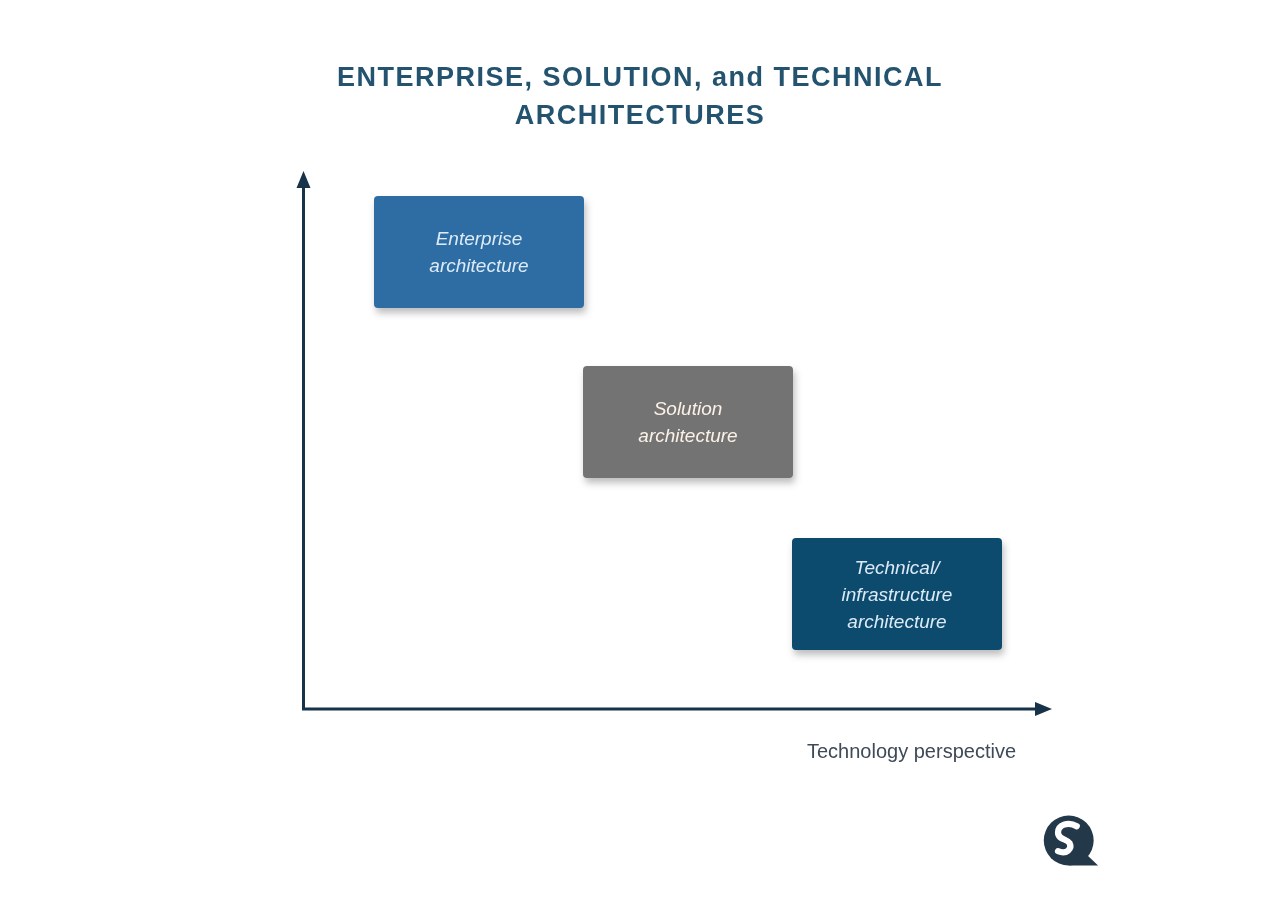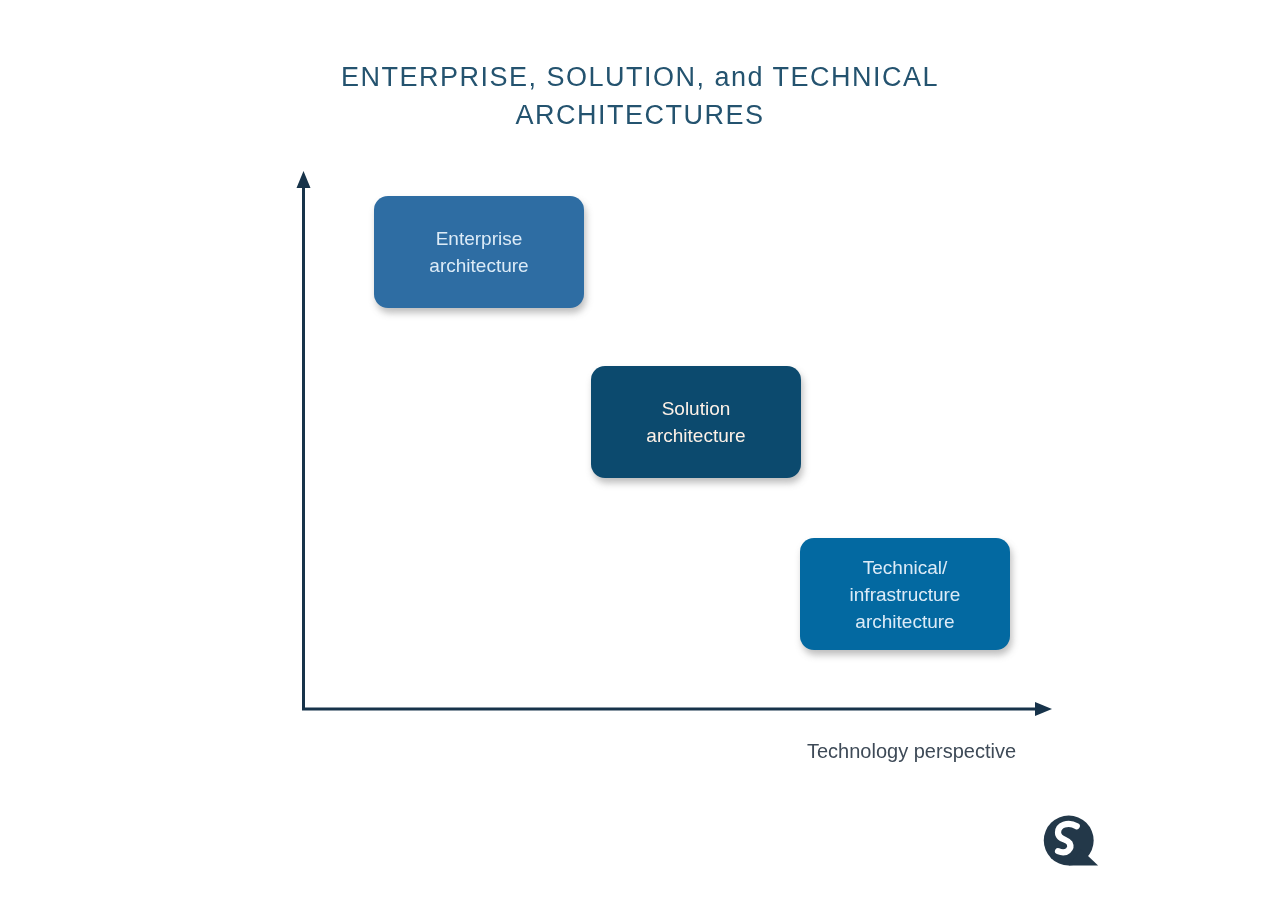--- a/index.html
+++ b/index.html
@@ -16,21 +16,21 @@
     overflow: hidden;
   }
   .title {
     position: absolute;
     top: 58px;
     left: 0;
     width: 1280px;
     margin: 0;
     text-align: center;
     font-size: 27px;
-    font-weight: 400;
+    font-weight: 700;
     letter-spacing: 1.5px;
     line-height: 38px;
     color: #24536f;
     white-space: pre-line;
   }
   .y-label {
     position: absolute;
     top: 184px;
     left: 110px;
     width: 180px;
@@ -53,29 +53,30 @@
     top: 0;
     left: 0;
     width: 1280px;
     height: 899px;
     pointer-events: none;
   }
   .box {
     position: absolute;
     width: 210px;
     height: 112px;
-    border-radius: 14px;
+    border-radius: 4px;
     display: flex;
     align-items: center;
     justify-content: center;
     text-align: center;
     font-size: 19px;
     line-height: 27px;
     box-shadow: 2px 5px 7px rgba(110, 110, 110, 0.45);
     white-space: pre-line;
+    font-style: italic;
   }
   .box-enterprise { left: 374px; top: 196px; color: #dcebf7; }
   .box-solution   { left: 583px; top: 366px; color: #fdf1e7; }
   .box-technical  { left: 792px; top: 538px; color: #dcebf7; }
   .logo {
     position: absolute;
     left: 1042px;
     top: 812px;
     display: flex;
     align-items: center;
@@ -104,26 +105,26 @@
     <polygon points="296.5,188 303.5,171 310.5,188" fill="#17334a"></polygon>
     <line x1="302" y1="709" x2="1038" y2="709" stroke="#17334a" stroke-width="3"></line>
     <polygon points="1035,702 1052,709 1035,716" fill="#17334a"></polygon>
   </svg>
 
   <div class="box box-enterprise" style="background-color: rgb(46, 109, 163);">
     <span>Enterprise
 architecture</span>
   </div>
 
-  <div class="box box-solution" style="background-color: #0c4a6e; margin-left: 8px;">
+  <div class="box box-solution" style="background-color: #737373;">
     <span>Solution
 architecture</span>
   </div>
 
-  <div class="box box-technical" style="background-color: #0369a1; margin-left: 8px;">
+  <div class="box box-technical" style="background-color: #0c4a6e;">
     <span>Technical/
 infrastructure
 architecture</span>
   </div>
 
   <div class="x-label">Technology perspective</div>
 
   <div class="logo">
     <svg class="logo-mark" viewBox="0 0 64 64" aria-hidden="true">
       <circle cx="30" cy="32" r="28" fill="#233849"></circle>

